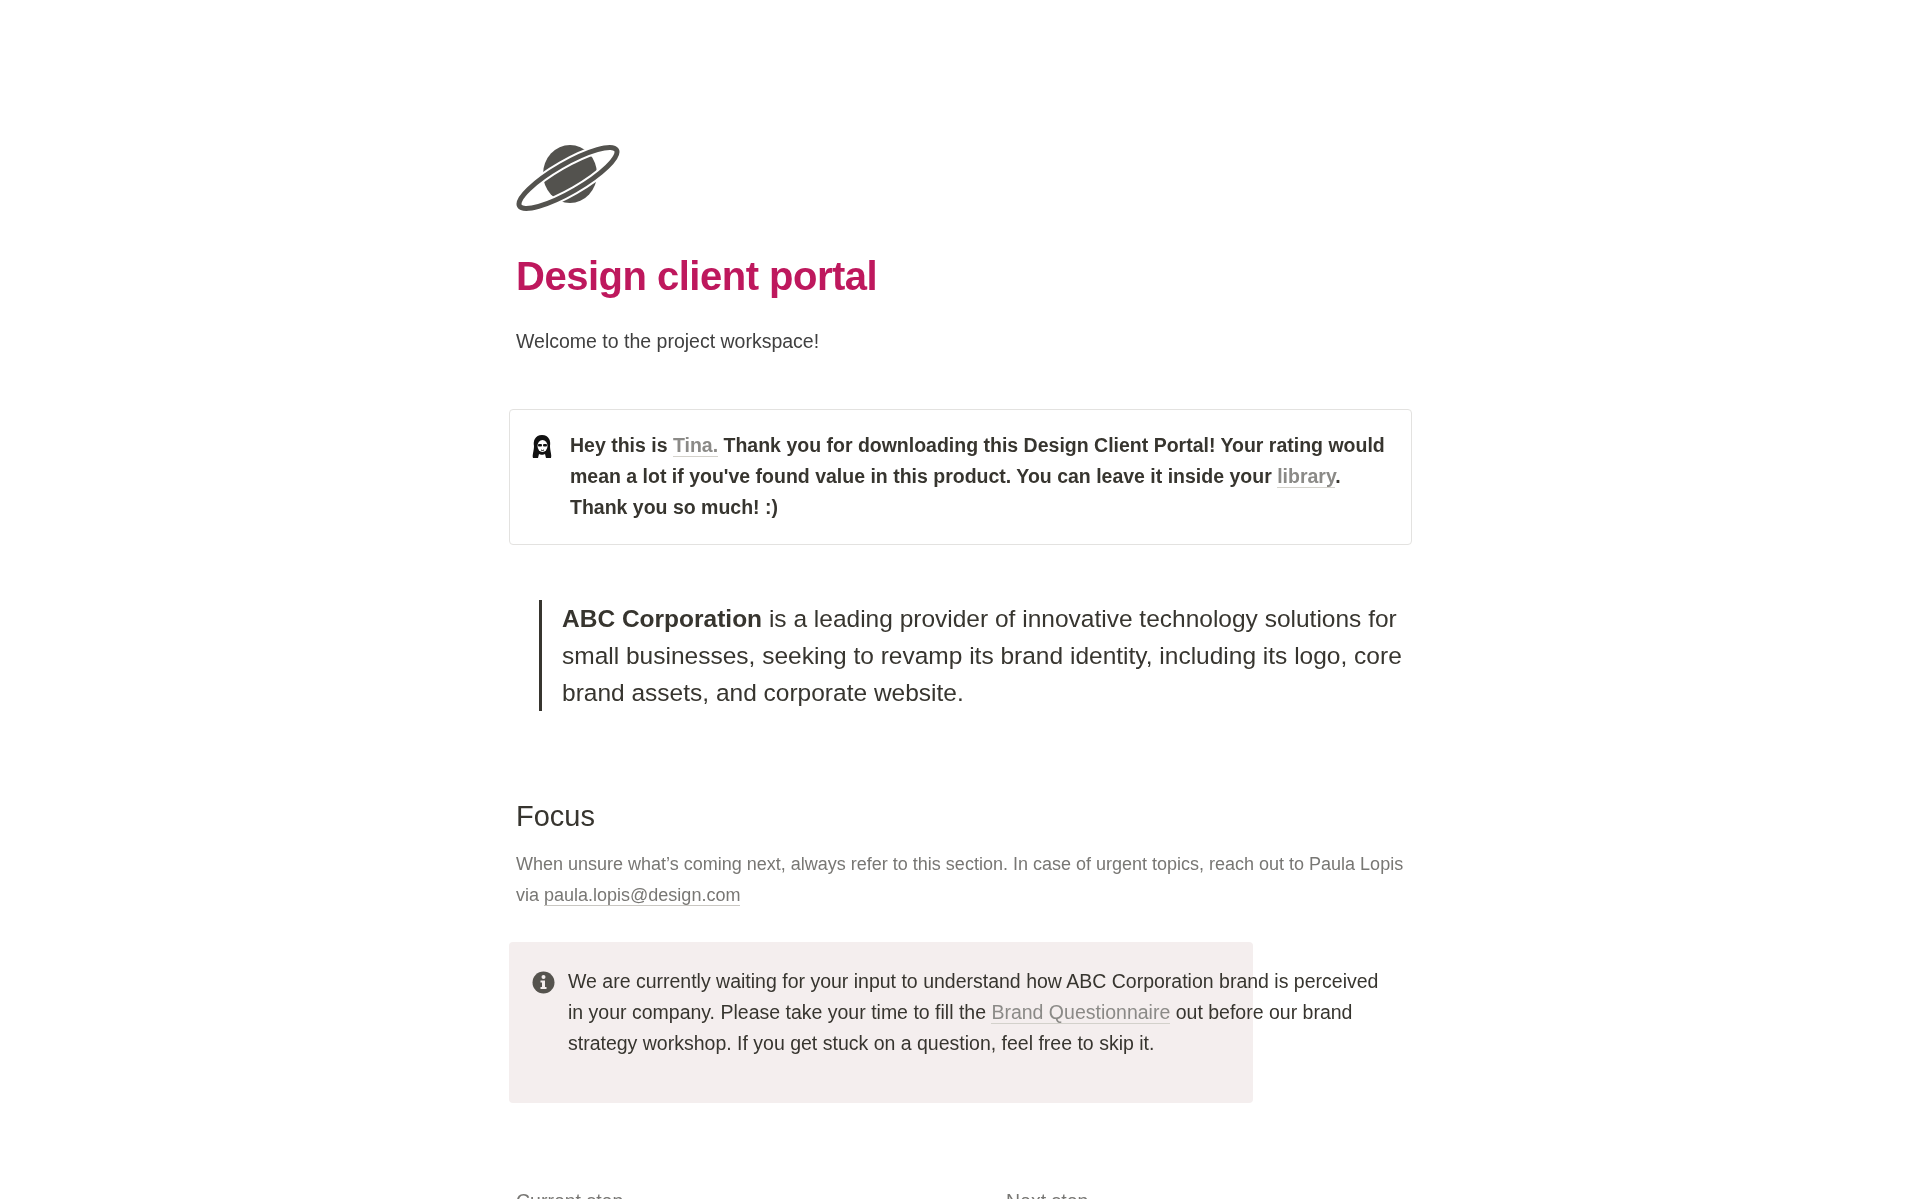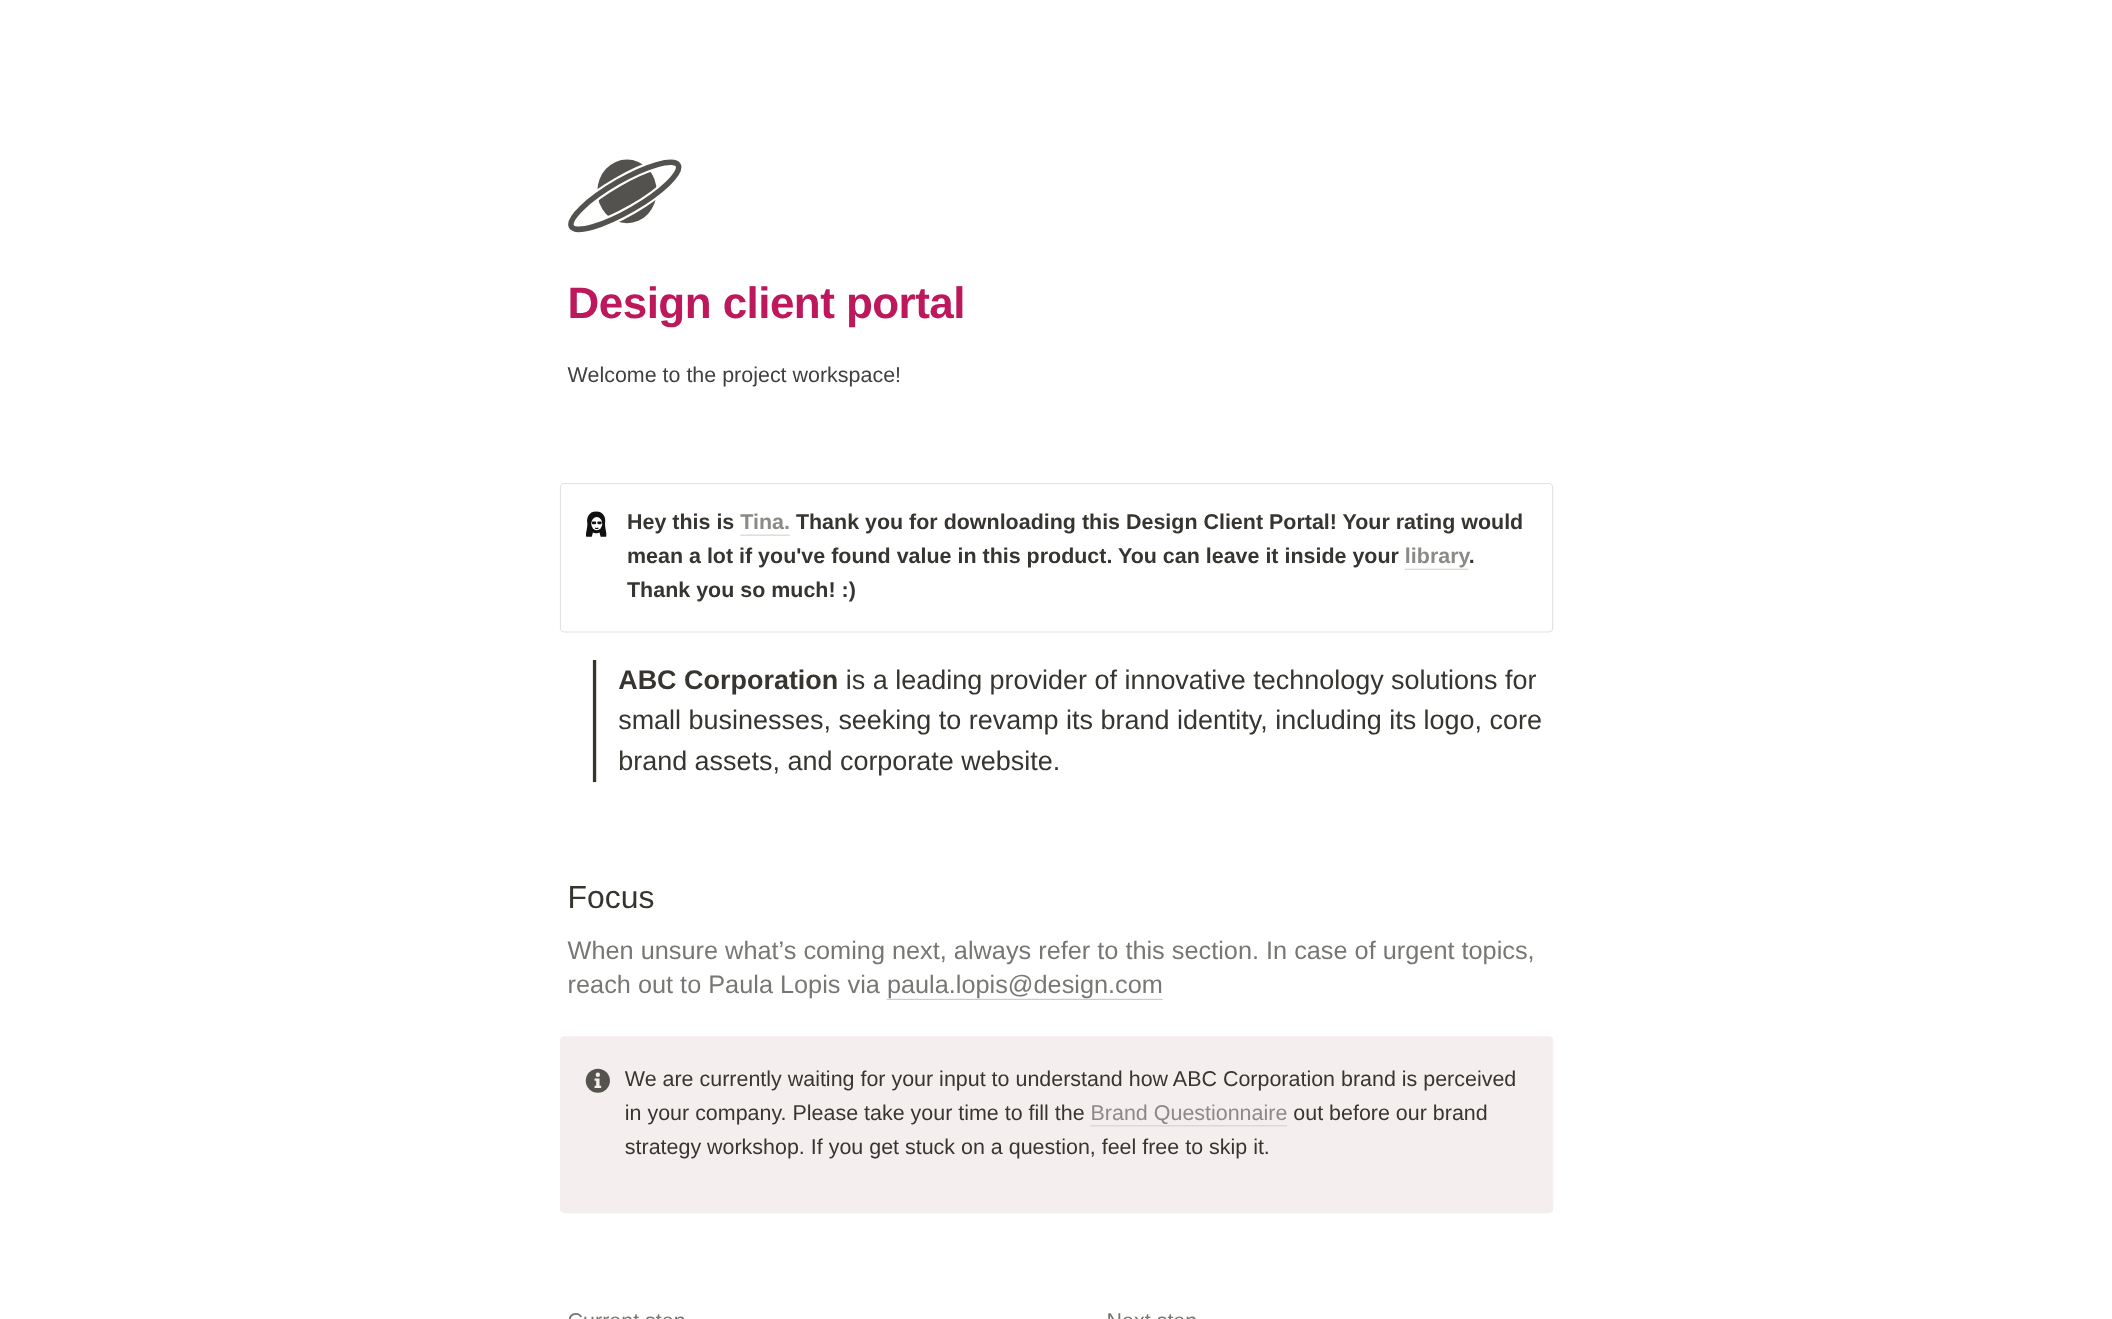--- a/index.html
+++ b/index.html
@@ -3,35 +3,35 @@
 <meta charset="utf-8">
 <style>
   * { box-sizing: border-box; margin: 0; padding: 0; }
   html, body { width: 1920px; height: 1199px; background: #ffffff; overflow: hidden; }
   body { font-family: "Liberation Sans", "DejaVu Sans", sans-serif; color: #37352f; position: relative; }
   .page { position: absolute; left: 516px; top: 0; width: 896px; }
   .page-icon { position: absolute; left: 0; top: 140px; width: 104px; height: 72px; }
   .title { position: absolute; left: 0; top: 244px; font-size: 40px; font-weight: 700; color: #be185d; letter-spacing: -0.5px; white-space: nowrap; line-height: 64px; }
   .subtitle { position: absolute; left: 0; top: 328px; font-size: 19.5px; color: #404040; line-height: 26px; white-space: nowrap; }
 
-  .callout-outline { position: absolute; left: -7px; top: 409px; width: 903px; height: 136px; border: 1px solid #e3e2e0; border-radius: 4px; background: #fff; margin-top: 30px; }
+  .callout-outline { position: absolute; left: -7px; top: 409px; width: 903px; height: 136px; border: 1px solid #e3e2e0; border-radius: 4px; background: #fff; }
   .callout-outline .c-icon { position: absolute; left: 20px; top: 24px; width: 24px; height: 26px; }
   .callout-outline .c-text { position: absolute; left: 60px; top: 20px; width: 830px; font-size: 19.5px; font-weight: 700; line-height: 31px; color: #37352f; }
 
   .link { color: #8b8a87; border-bottom: 1.5px solid #d3d1cb; text-decoration: none; cursor: pointer; }
   .callout-outline .link { font-weight: 700; }
 
   .quote { position: absolute; left: 0; top: 600px; width: 896px; border-left: 3.5px solid #37352f; padding-left: 20px; font-size: 24.5px; line-height: 37px; color: #37352f; margin-left: 23px; }
   .quote b { font-weight: 700; }
 
   .h-focus { position: absolute; left: 0; top: 798px; font-size: 29px; font-weight: 400; color: #37352f; line-height: 36px; }
-  .focus-desc { position: absolute; left: 0; top: 849px; width: 900px; font-size: 23px; line-height: 31px; color: #787774; }
+  .focus-desc { position: absolute; left: 0; top: 849px; width: 900px; font-size: 18px; line-height: 31px; color: #787774; }
   .focus-desc .link { color: #787774; border-bottom-color: #c9c7c2; }
 
-  .callout-gray { position: absolute; left: -7px; top: 942px; width: 903px; height: 161px; background: #f4eeee; border-radius: 4px; }
+  .callout-gray { position: absolute; left: -7px; top: 942px; width: 744px; height: 161px; background: #f4eeee; border-radius: 4px; }
   .callout-gray .c-icon { position: absolute; left: 23px; top: 29px; width: 23px; height: 23px; }
   .callout-gray .c-text { position: absolute; left: 59px; top: 24px; width: 830px; font-size: 19.5px; line-height: 31px; color: #37352f; }
 
   .steps { position: absolute; left: 0; top: 1188px; width: 896px; }
   .step-label { position: absolute; top: 0; font-size: 19.5px; color: #787774; line-height: 26px; white-space: nowrap; }
   .step-current { left: 0; }
   .step-next { left: 490px; }
 </style>
 </head>
 <body>

